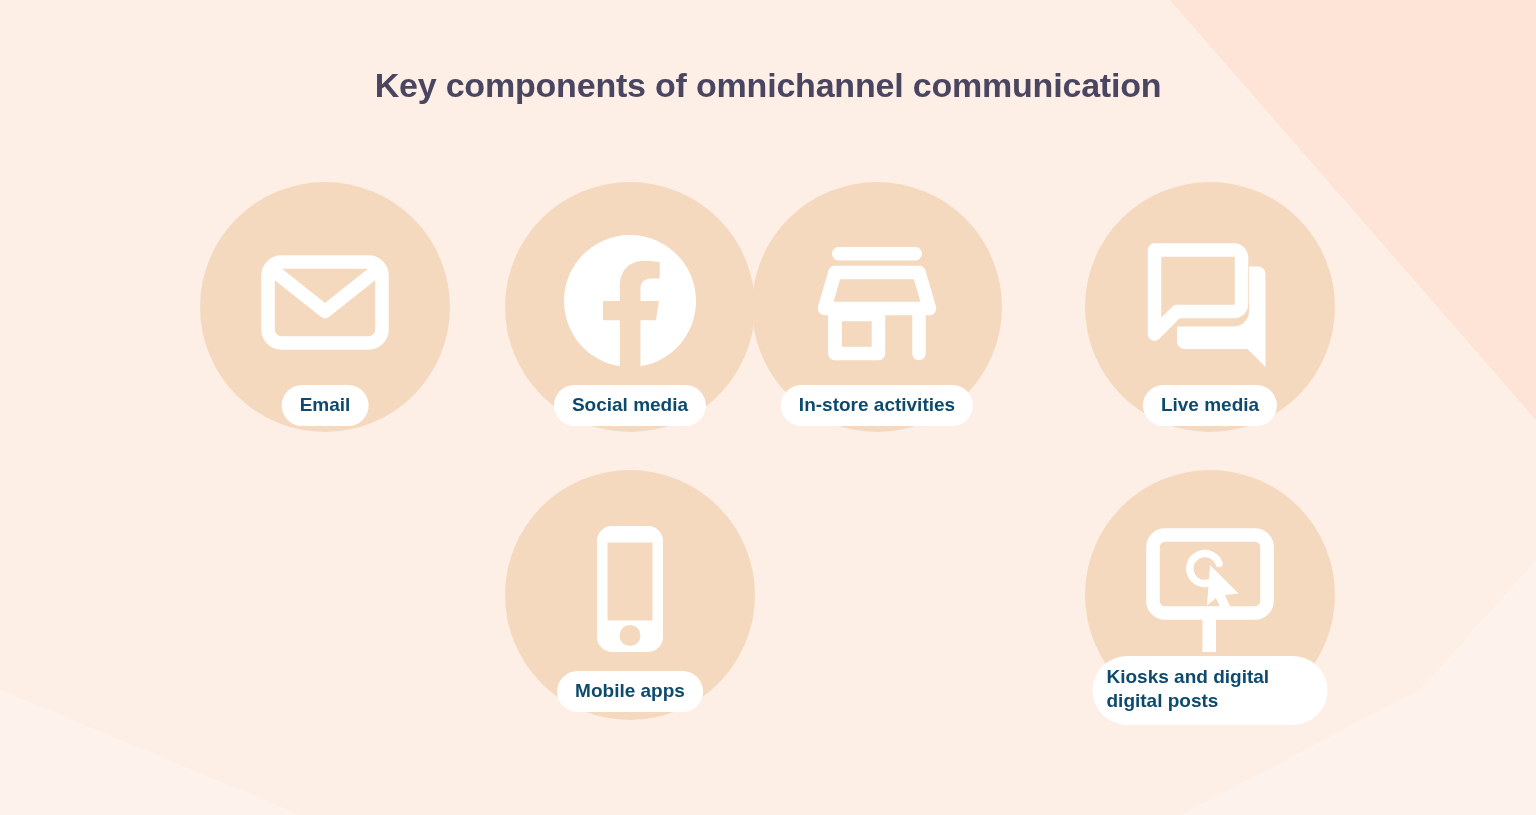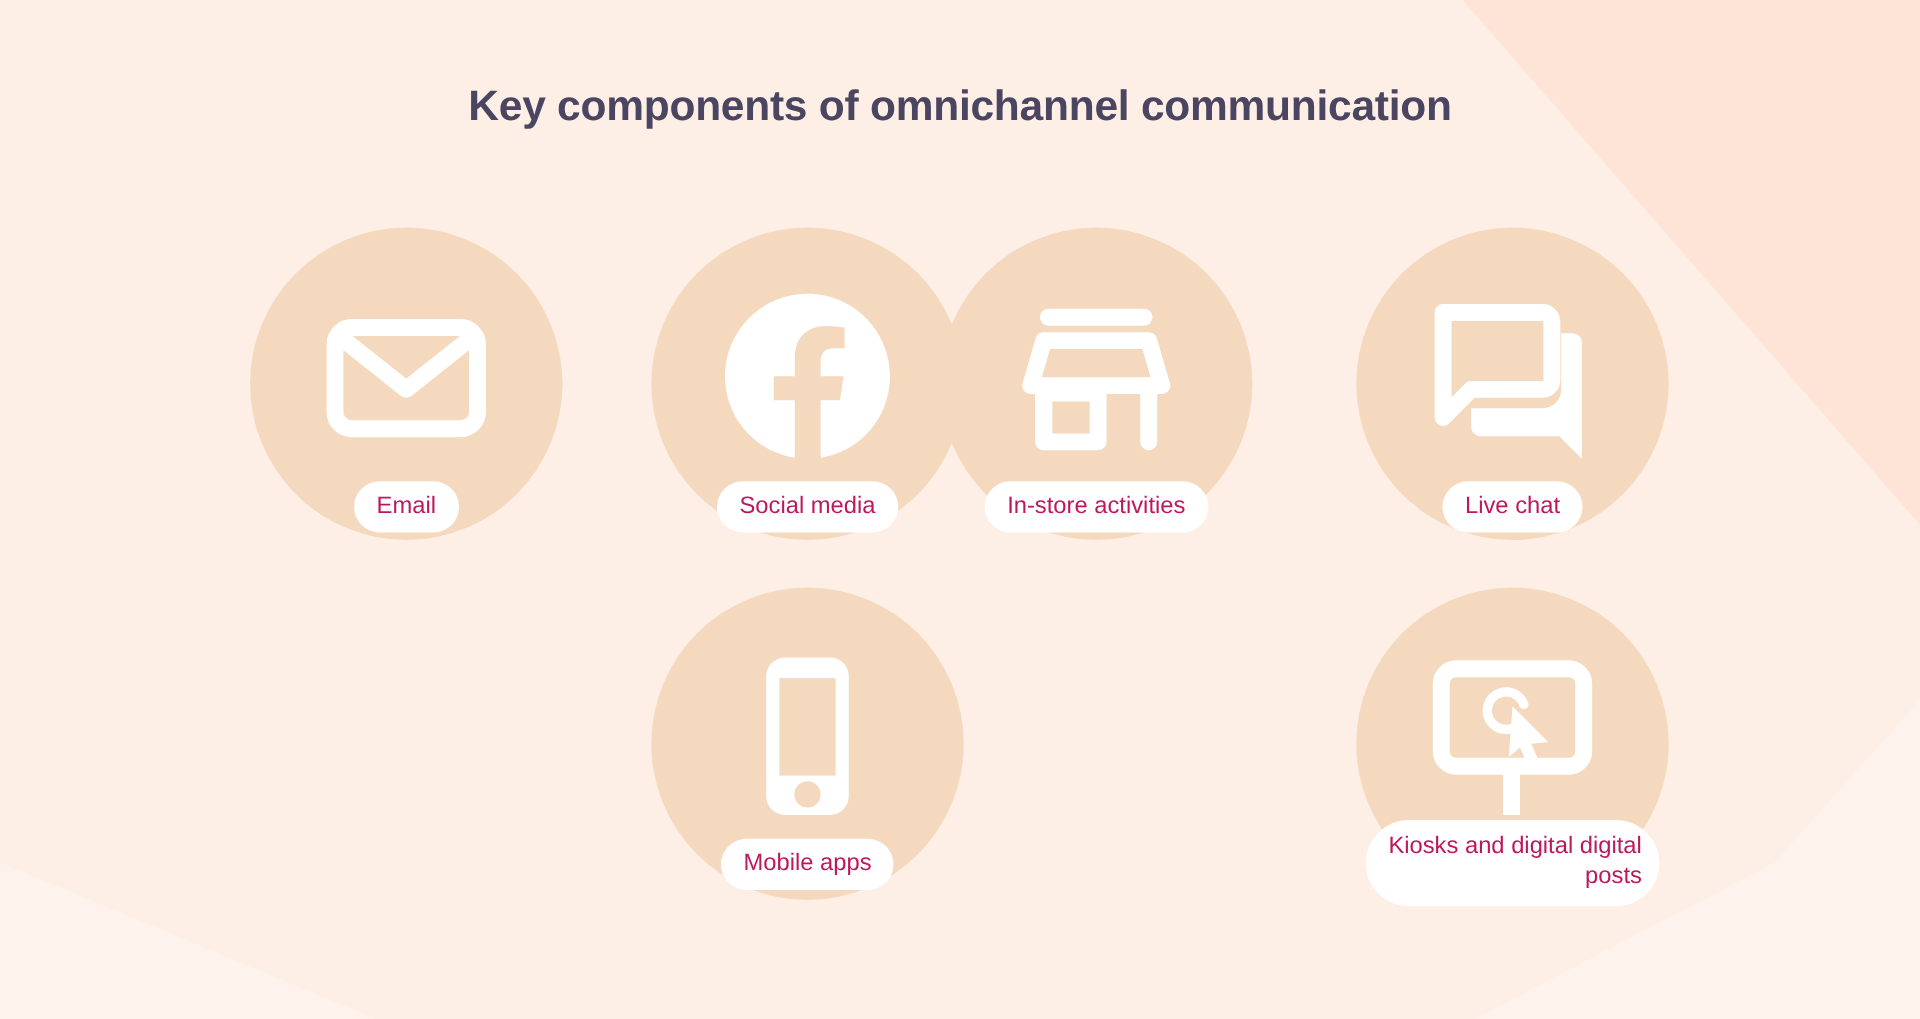--- a/index.html
+++ b/index.html
@@ -41,39 +41,39 @@
     position:absolute;
     left:50%; top:50%;
     transform:translate(-50%,-54%);
     width:150px; height:150px;
   }
   .channel-label {
     position:absolute;
     left:50%;
     transform:translateX(-50%);
     background:#FFFFFF;
-    color:#be185d;
+    color:#0c4a6e;
     font-size:19px;
-    font-weight:normal;
+    font-weight:bold;
     border-radius:999px;
     padding:8px 18px 9px 18px;
     white-space:nowrap;
     line-height:1.28;
-    text-align:right;
+    text-align:left;
   }
   .channel-label.two-line {
     white-space:normal;
     width:235px;
     padding:9px 14px 11px 14px;
   }
   
   .row1 { top:182px; }
   .row2 { top:470px; }
   .col1 { left:200px; }
-  .col2 { left:521px; }
+  .col2 { left:505px; }
   .col3 { left:752px; }
   .col4 { left:1085px; }
   .lbl-row1 { top:203px; }
   .lbl-row2 { top:201px; }
   .lbl-row2-tall { top:186px; }
 </style>
 </head>
 <body>
 
 <svg id="bg-diagonals" width="1536" height="815" viewBox="0 0 1536 815">
@@ -115,21 +115,21 @@
     </svg>
     <div class="channel-label lbl-row1">In-store activities</div>
   </div>
 
   <div class="channel-card row1 col4">
     <div class="channel-circle"></div>
     <svg class="channel-icon" viewBox="0 0 100 100">
       <path d="M13 16 h53 a5 5 0 0 1 5 5 v31 a5 5 0 0 1 -5 5 h-38 l-15 15 z" fill="none" stroke="#FFFFFF" stroke-width="9" stroke-linejoin="round"></path>
       <path d="M87 32 a5 5 0 0 0 -5 -5 h-6 v30 a10 10 0 0 1 -10 10 h-38 v10 a5 5 0 0 0 5 5 h42 l12 12 z" fill="#FFFFFF"></path>
     </svg>
-    <div class="channel-label lbl-row1">Live chat</div>
+    <div class="channel-label lbl-row1">Live media</div>
   </div>
 
 
   <div class="channel-card row2 col2">
     <div class="channel-circle"></div>
     <svg class="channel-icon" viewBox="0 0 100 100">
       <rect x="28" y="8" width="44" height="84" rx="10" ry="10" fill="#FFFFFF"></rect>
       <rect x="35" y="19" width="30" height="52" fill="#F5D9BF"></rect>
       <circle cx="50" cy="81" r="7" fill="#F5D9BF"></circle>
     </svg>

